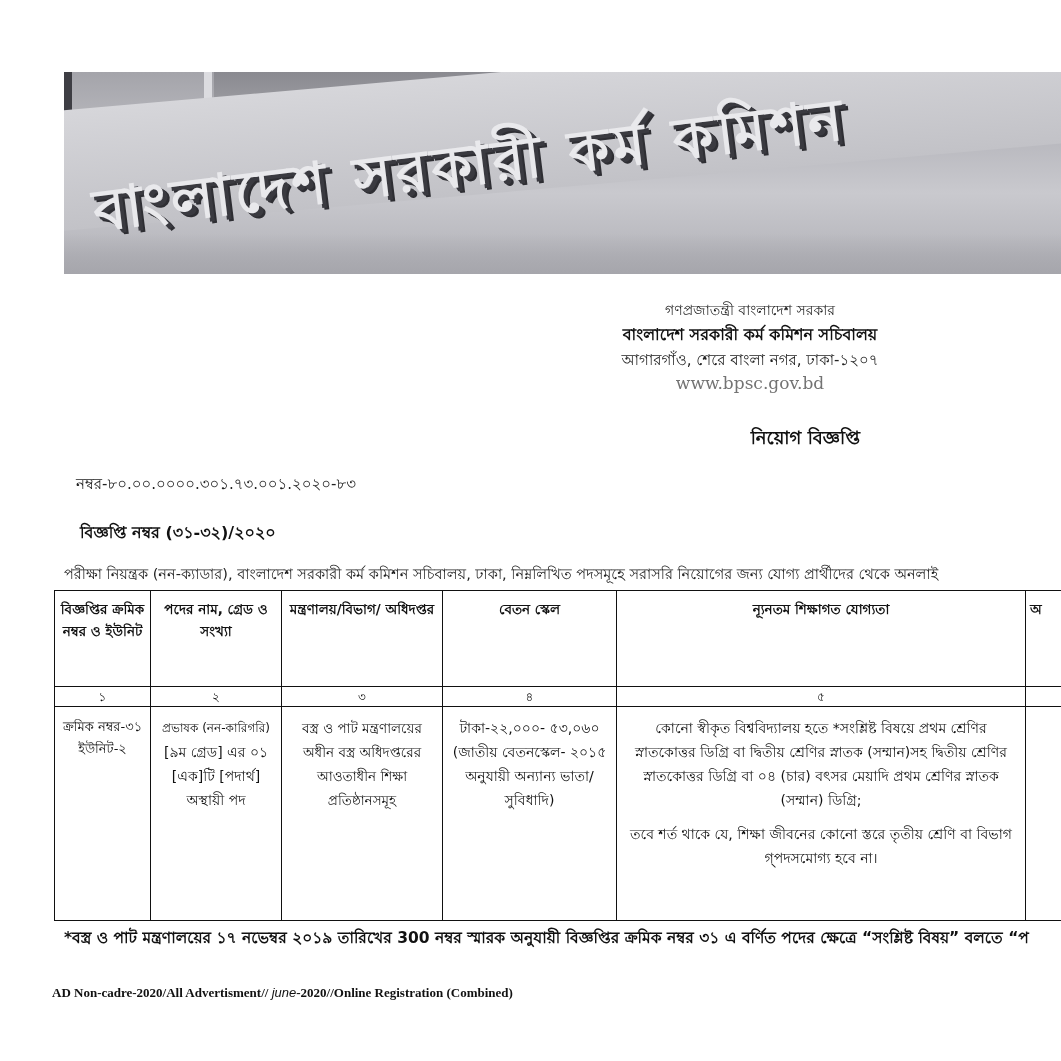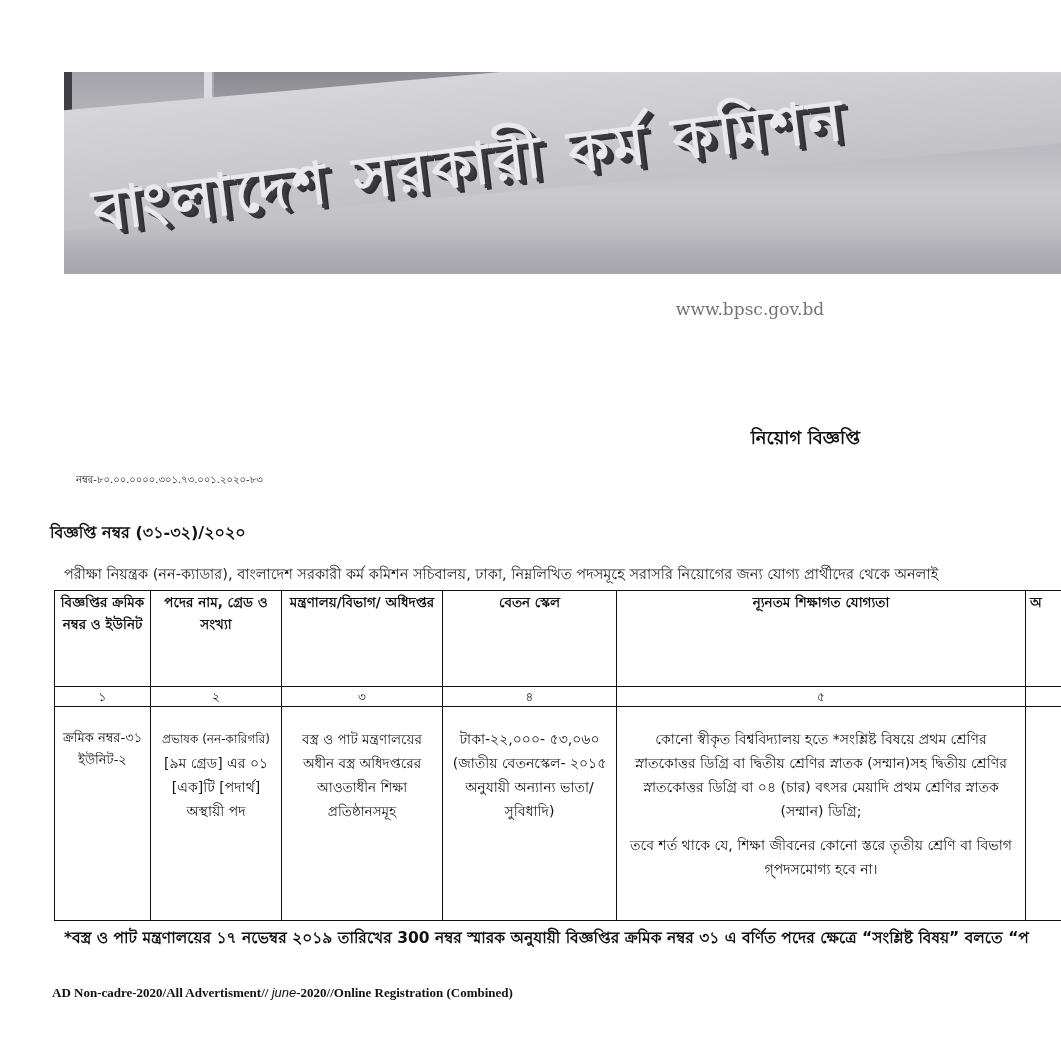--- a/index.html
+++ b/index.html
@@ -34,33 +34,33 @@
 
   .header-block { position: absolute; left: 600px; top: 298px; width: 300px; text-align: center; }
   .header-block .gov { font-size: 14px; line-height: 24px; color: #222; }
   .header-block .org { font-size: 16px; font-weight: bold; line-height: 26px; color: #111; }
   .header-block .addr { font-size: 15px; line-height: 24px; color: #222; }
   .header-block .web { font-family: "DejaVu Serif", serif; font-size: 17px; line-height: 22px; color: #737373; }
 
   .notice-title { position: absolute; left: 640px; top: 424px; width: 220px; text-align: right;
     font-size: 18px; font-weight: bold; }
 
-  .memo-no { position: absolute; left: 76px; top: 472px; font-size: 10px; color: #222; }
-  .ad-no { position: absolute; left: 50px; top: 520px; font-size: 16px; font-weight: bold; }
+  .memo-no { position: absolute; left: 76px; top: 472px; font-size: 15px; color: #222; }
+  .ad-no { position: absolute; left: 80px; top: 520px; font-size: 16px; font-weight: bold; }
   .intro { position: absolute; left: 64px; top: 563px; width: 1000px; white-space: nowrap;
     font-size: 14.5px; color: #222; overflow: hidden; }
 
   table.main {
     position: absolute; left: 54px; top: 590px; width: 1030px;
     border-collapse: collapse; table-layout: fixed;
   }
   table.main td, table.main th { border: 1.5px solid #111; vertical-align: top; }
-  table.main th { font-weight: bold; font-size: 13.5px; line-height: 22px; text-align: center; padding: 0 4px; height: 96px; }
+  table.main th { font-weight: bold; font-size: 13.5px; line-height: 22px; text-align: center; padding: 7px 4px; height: 96px; }
   table.main tr.num td { height: 20px; text-align: center; font-size: 12px; line-height: 18px; vertical-align: middle; }
-  table.main tr.body td { height: 214px; font-size: 14px; line-height: 24px; padding: 20px 6px; text-align: center; }
+  table.main tr.body td { height: 214px; font-size: 14px; line-height: 24px; padding: 9px 6px; text-align: center; }
   table.main td.qual { text-align: justify; padding: 6px 8px; }
   .qual p { margin-bottom: 10px; }
   .bold { font-weight: normal; font-size: 12px; }
 
   .footnote { position: absolute; left: 64px; top: 926px; white-space: nowrap;
     font-size: 15.5px; font-weight: bold; }
   .footer-line { position: absolute; left: 52px; top: 985px; white-space: nowrap;
     font-family: "Liberation Serif", serif; font-weight: bold; font-size: 13px; }
   .footer-line em { font-family: "Liberation Sans", sans-serif; font-weight: normal; font-style: italic; }
 </style>
@@ -71,20 +71,23 @@
   <div class="wall-top"></div>
   <div class="window"></div>
   <div class="pillar"></div>
   <div class="pipe"></div>
   <div class="beam"></div>
   <div class="sign-text">বাংলাদেশ সরকারী কর্ম কমিশন</div>
   <div class="bottom-shade"></div>
 </div>
 
 <div class="header-block">
+  <div class="gov">গণপ্রজাতন্ত্রী বাংলাদেশ সরকার</div>
+  <div class="org">বাংলাদেশ সরকারী কর্ম কমিশন সচিবালয়</div>
+  <div class="addr">আগারগাঁও, শেরে বাংলা নগর, ঢাকা-১২০৭</div>
   <div class="web">www.bpsc.gov.bd</div>
 </div>
 
 <div class="notice-title">নিয়োগ বিজ্ঞপ্তি</div>
 <div class="memo-no">নম্বর-৮০.০০.০০০০.৩০১.৭৩.০০১.২০২০-৮৩</div>
 <div class="ad-no">বিজ্ঞপ্তি নম্বর (৩১-৩২)/২০২০</div>
 <div class="intro">পরীক্ষা নিয়ন্ত্রক (নন-ক্যাডার), বাংলাদেশ সরকারী কর্ম কমিশন সচিবালয়, ঢাকা, নিম্নলিখিত পদসমূহে সরাসরি নিয়োগের জন্য যোগ্য প্রার্থীদের থেকে অনলাই</div>
 
 <table class="main">
   <colgroup>

